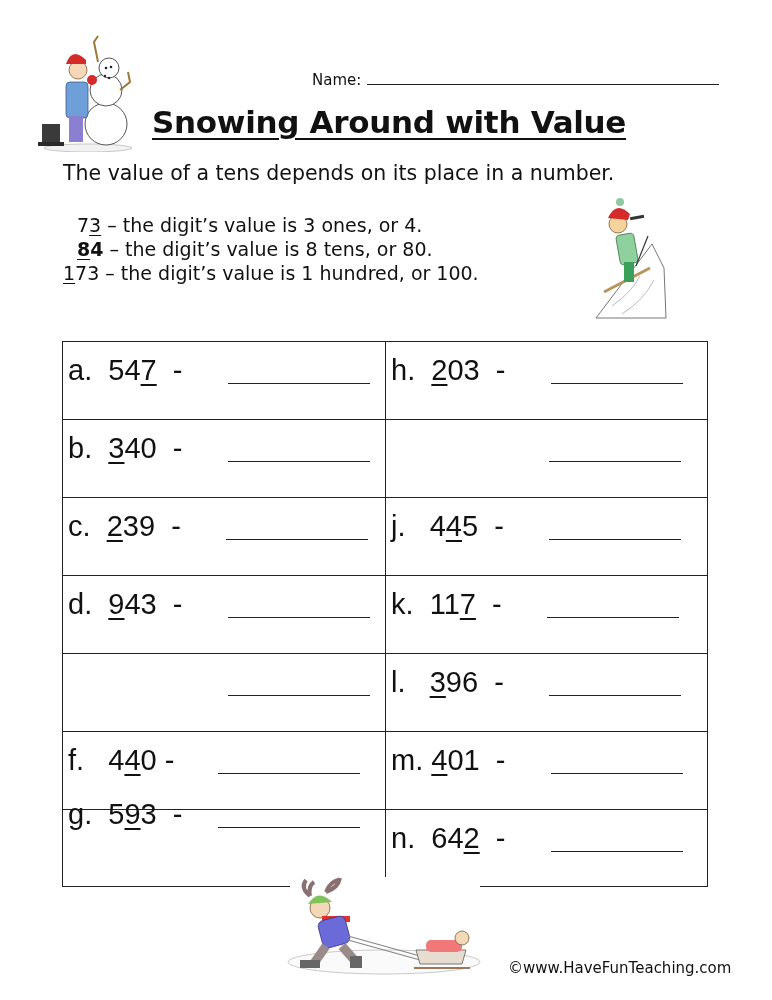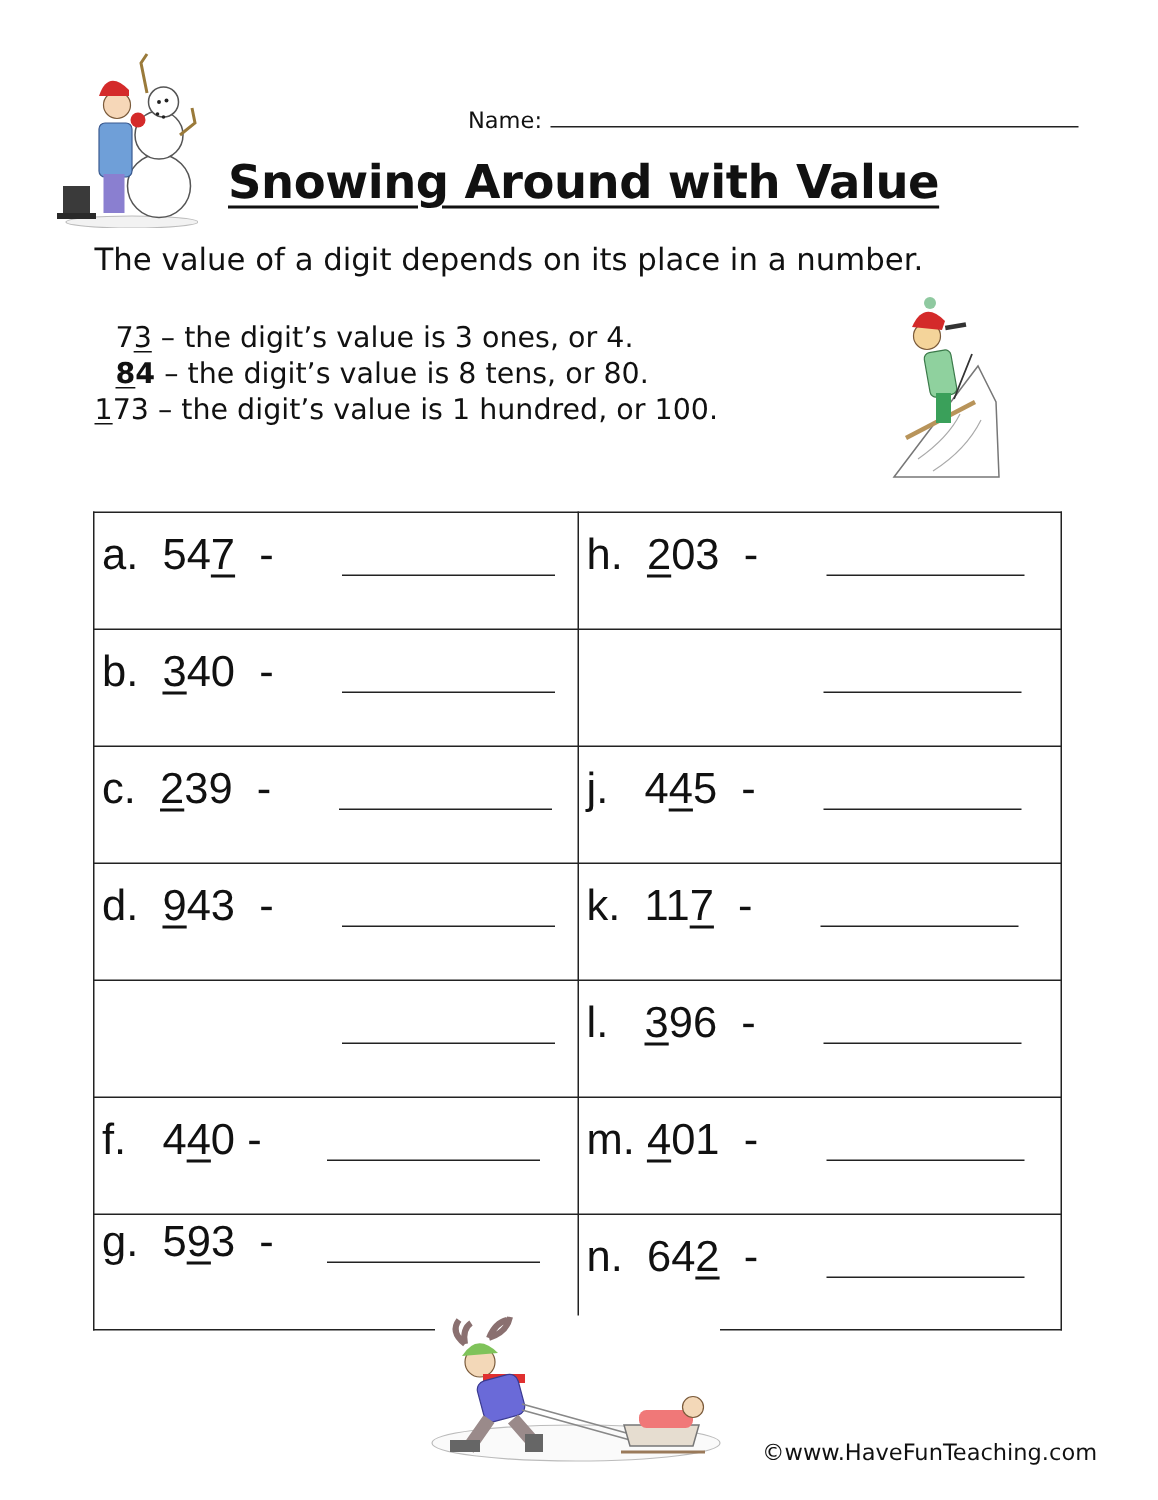--- a/index.html
+++ b/index.html
@@ -70,21 +70,21 @@
     <circle cx="56" cy="48" r="5" fill="#d42a2a"></circle>
   </svg>
 </div>
 
 <div id="name-row" class="abs">
   <span>Name:</span><span class="line"></span>
 </div>
 
 <div id="title" class="abs">Snowing Around with Value</div>
 
-<div id="intro" class="abs">The value of a digit depends on its place in a number.</div>
+<div id="intro" class="abs">The value of a tens depends on its place in a number.</div>
 
 <div id="ex-0" class="abs example">
   <span class="num"><span>7</span><u>3</u><span></span></span><span> – the digit’s value is 3 ones, or 4.</span>
 </div>
 <div id="ex-1" class="abs example">
   <span class="num" style="padding-left:0px;font-weight:bold;"><span></span><u>8</u><span>4</span></span><span> – the digit’s value is 8 tens, or 80.</span>
 </div>
 <div id="ex-2" class="abs example">
   <span class="num"><span></span><u>1</u><span>73</span></span><span> – the digit’s value is 1 hundred, or 100.</span>
 </div>
@@ -139,21 +139,21 @@
     <span class="lbl" style="left:6px;"><span>d.</span>&nbsp; <span class="num"><span></span><u>9</u><span>43</span></span>&nbsp; <span>-</span></span>
     <div class="blank" style="left:166px; width:142px;"></div>
   </div>
   <div class="cell" style="left:0; top:312px;">
     <div class="blank" style="left:166px; width:142px;"></div>
   </div>
   <div class="cell" style="left:0; top:390px;">
     <span class="lbl" style="left:6px;"><span>f.</span>&nbsp;&nbsp; <span class="num"><span>4</span><u>4</u><span>0</span></span> <span>-</span></span>
     <div class="blank" style="left:156px; width:142px;"></div>
   </div>
-  <div class="cell" style="left:0; top:458px;">
+  <div class="cell" style="left:0; top:444px;">
     <span class="lbl" style="left:6px;"><span>g.</span>&nbsp; <span class="num"><span>5</span><u>9</u><span>3</span></span>&nbsp; <span>-</span></span>
     <div class="blank" style="left:156px; width:142px;"></div>
   </div>
 
   <div class="cell" style="left:323px; top:0;">
     <span class="lbl" style="left:6px;"><span>h.</span>&nbsp; <span class="num"><span></span><u>2</u><span>03</span></span>&nbsp; <span>-</span></span>
     <div class="blank" style="left:166px; width:132px;"></div>
   </div>
   <div class="cell" style="left:323px; top:78px;">
     <div class="blank" style="left:164px; width:132px;"></div>

